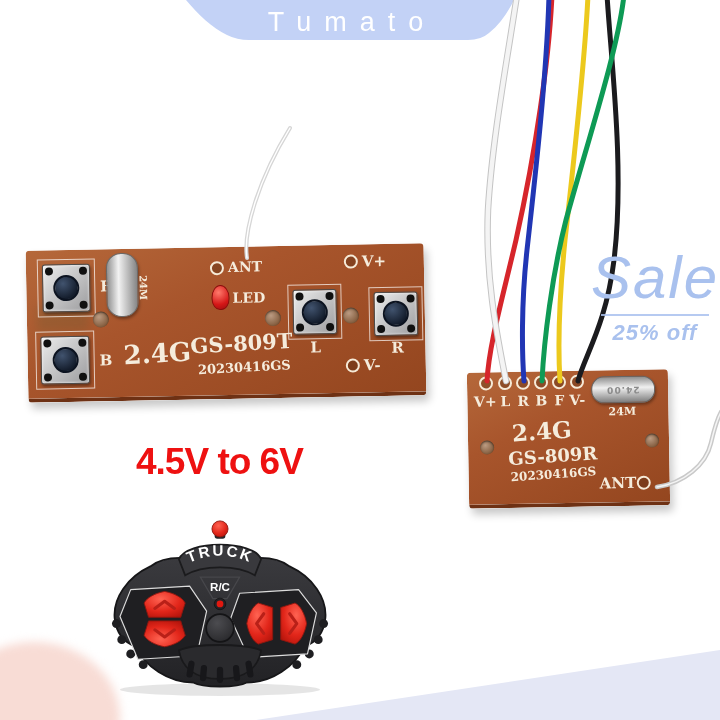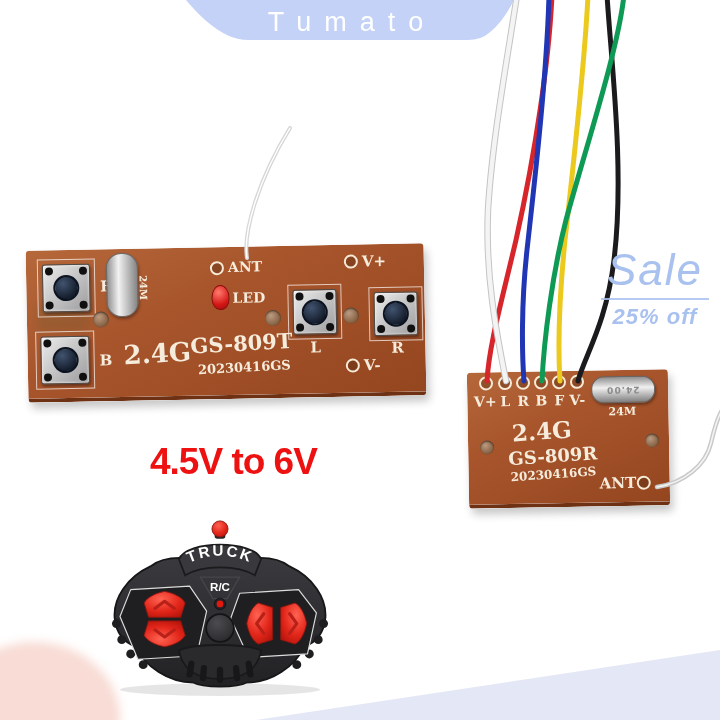--- a/index.html
+++ b/index.html
@@ -37,24 +37,24 @@
         box-shadow:inset 0 1px 2px rgba(0,0,0,.55);}
   .pad{position:absolute;width:10px;height:10px;border:2px solid #f6ead7;border-radius:50%;
         background:rgba(40,20,5,.25);}
   .led{position:absolute;width:16px;height:23px;border-radius:50% 50% 46% 46%;
         background:radial-gradient(circle at 38% 28%,#ff7a6c,#d51717 62%,#9d0e0e);border:1px solid #8c0c0c;}
   .smudge{position:absolute;left:10px;top:55px;width:52px;height:26px;background:#6f5c33;opacity:.30;
         filter:blur(4px);}
   
   .promo{position:absolute;left:590px;top:248px;width:130px;color:var(--promo,#a9c1ee);
          font-style:italic;text-align:center;}
-  .promo .sale{font-size:44px;line-height:1.0;font-weight:500;letter-spacing:2px;}
+  .promo .sale{font-size:60px;line-height:1.0;font-weight:500;letter-spacing:2px;}
   .promo .rule{margin:6px auto 4px auto;width:108px;height:2px;background:var(--promo,#a9c1ee);opacity:.85;}
   .promo .off{font-size:22px;font-weight:600;letter-spacing:1px;}
-  .voltage{position:absolute;left:150px;top:441px;font-size:37px;font-weight:bold;letter-spacing:-1px;
+  .voltage{position:absolute;left:136px;top:441px;font-size:37px;font-weight:bold;letter-spacing:-1px;
          color:var(--volt,#ee1111);}
   .wires-svg,.remote-svg{position:absolute;}
 </style>
 </head>
 <body>
 
 <div class="frame">
 
   <div class="pink-blob"></div>
   <svg class="wedge-svg" width="720" height="720" viewBox="0 0 720 720">

